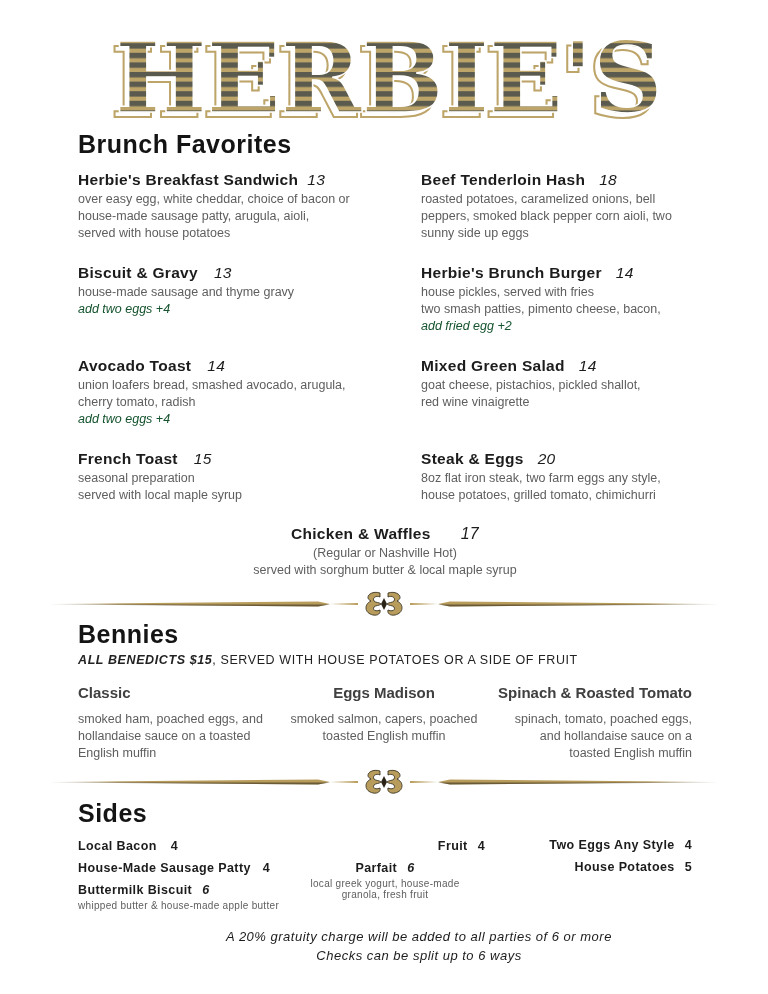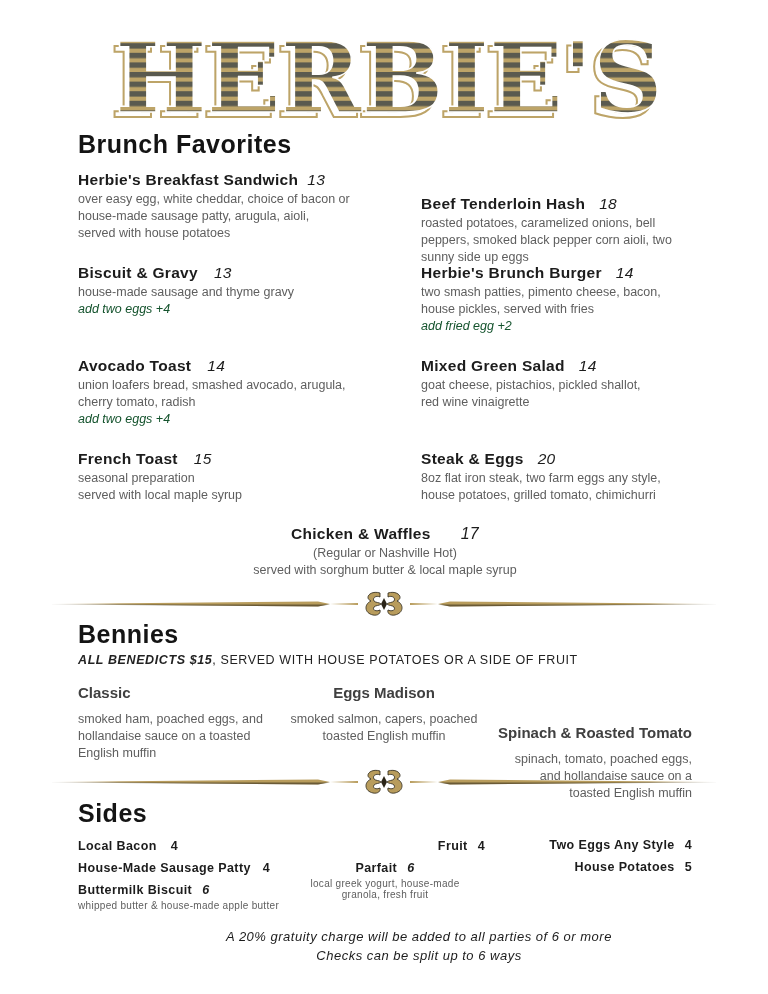--- a/index.html
+++ b/index.html
@@ -90,34 +90,34 @@
 </div>
 
 <div class="abs col-left" style="top:449px;">
   <div class="item-name"><span>French Toast</span><span class="item-price" style="margin-left:16px">15</span></div>
   <div class="item-desc">
     <div>seasonal preparation</div>
     <div>served with local maple syrup</div>
   </div>
 </div>
 
-<div class="abs col-right" style="top:170px;margin-top:24px;">
+<div class="abs col-right" style="top:170px;">
   <div class="item-name"><span>Beef Tenderloin Hash</span><span class="item-price" style="margin-left:14px">18</span></div>
   <div class="item-desc">
     <div>roasted potatoes, caramelized onions, bell</div>
     <div>peppers, smoked black pepper corn aioli, two</div>
     <div>sunny side up eggs</div>
   </div>
 </div>
 
 <div class="abs col-right" style="top:263px;">
   <div class="item-name"><span>Herbie's Brunch Burger</span><span class="item-price" style="margin-left:14px">14</span></div>
   <div class="item-desc">
+    <div>house pickles, served with fries</div>
     <div>two smash patties, pimento cheese, bacon,</div>
-    <div>house pickles, served with fries</div>
   </div>
   <div class="item-addon">add fried egg +2</div>
 </div>
 
 <div class="abs col-right" style="top:356px;">
   <div class="item-name"><span>Mixed Green Salad</span><span class="item-price" style="margin-left:14px">14</span></div>
   <div class="item-desc">
     <div>goat cheese, pistachios, pickled shallot,</div>
     <div>red wine vinaigrette</div>
   </div>
@@ -180,21 +180,21 @@
 </div>
 
 <div class="abs" style="left:284px; top:683px; width:200px; text-align:center;">
   <div class="benny-name">Eggs Madison</div>
   <div class="benny-desc">
     <div>smoked salmon, capers, poached</div>
     <div>toasted English muffin</div>
   </div>
 </div>
 
-<div class="abs" style="left:492px; top:723px; width:200px; text-align:right;">
+<div class="abs" style="left:492px; top:683px; width:200px; text-align:right;">
   <div class="benny-name">Spinach &amp; Roasted Tomato</div>
   <div class="benny-desc">
     <div>spinach, tomato, poached eggs,</div>
     <div>and hollandaise sauce on a</div>
     <div>toasted English muffin</div>
   </div>
 </div>
 
 <div class="abs divider" style="top:767px;">
   <svg viewBox="0 0 672 30">

